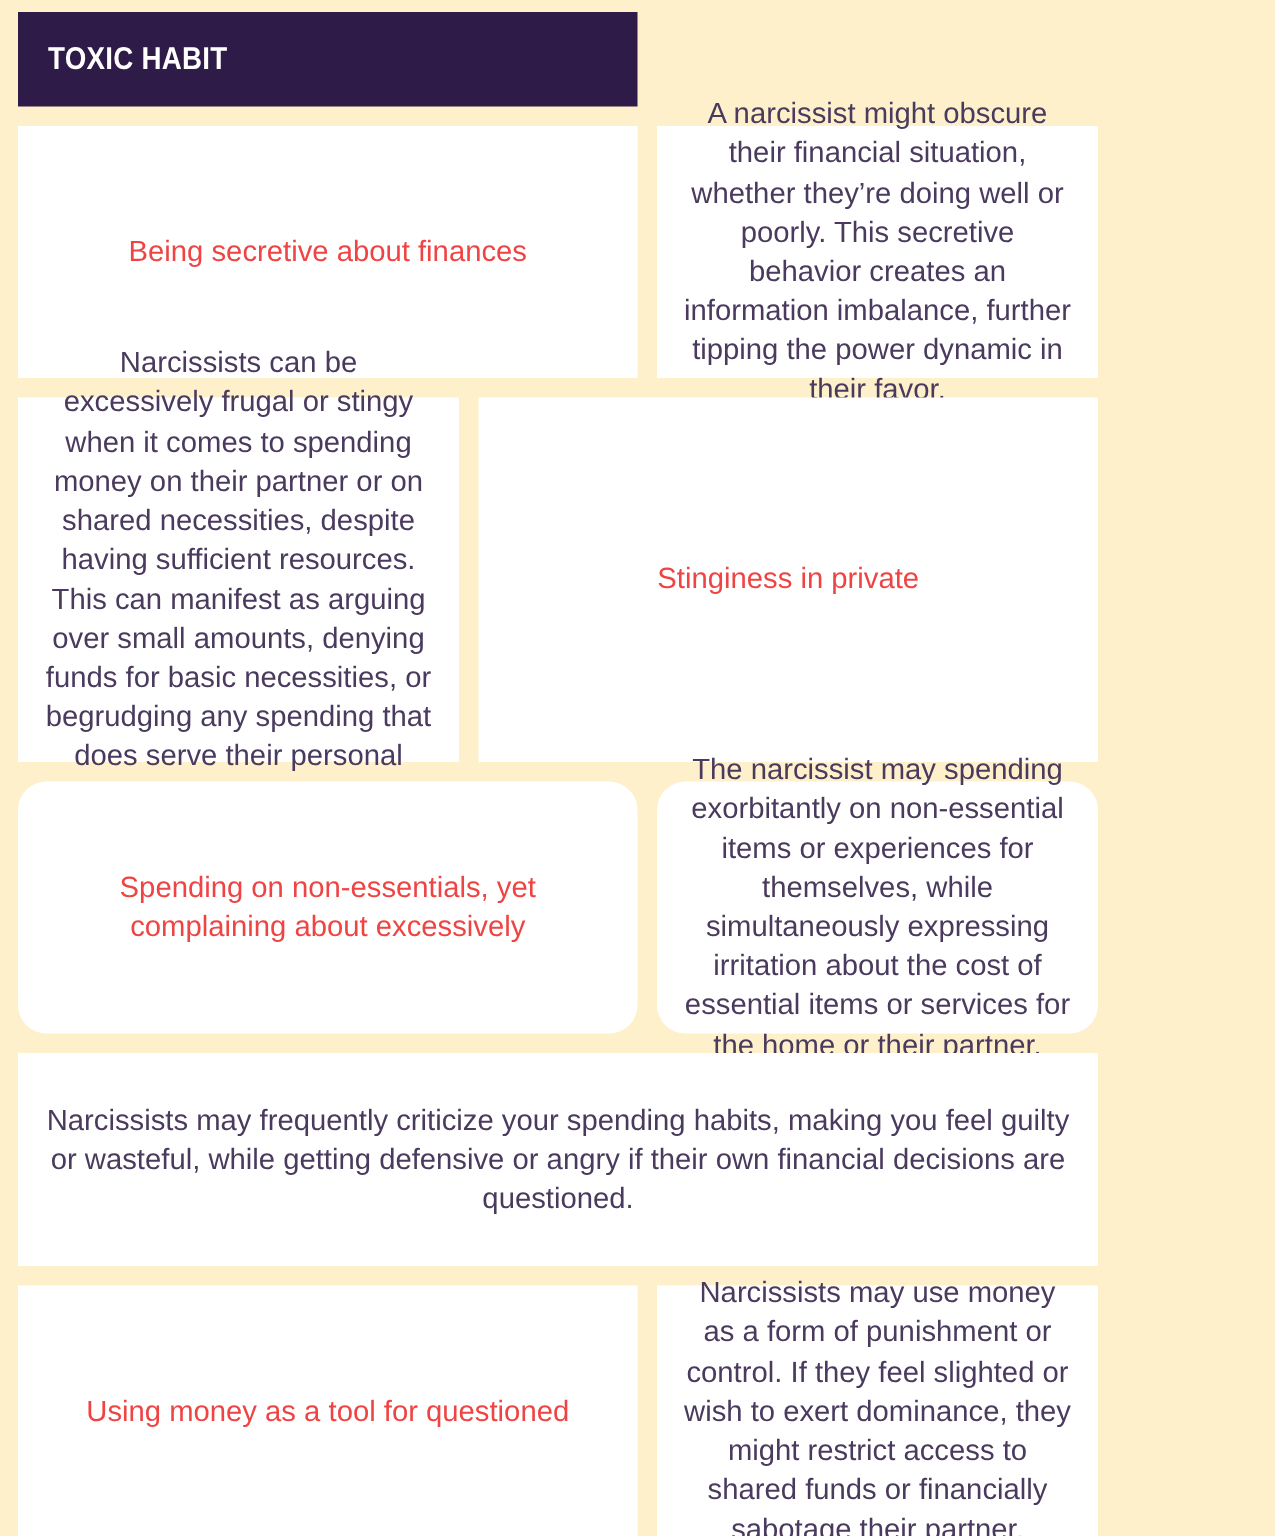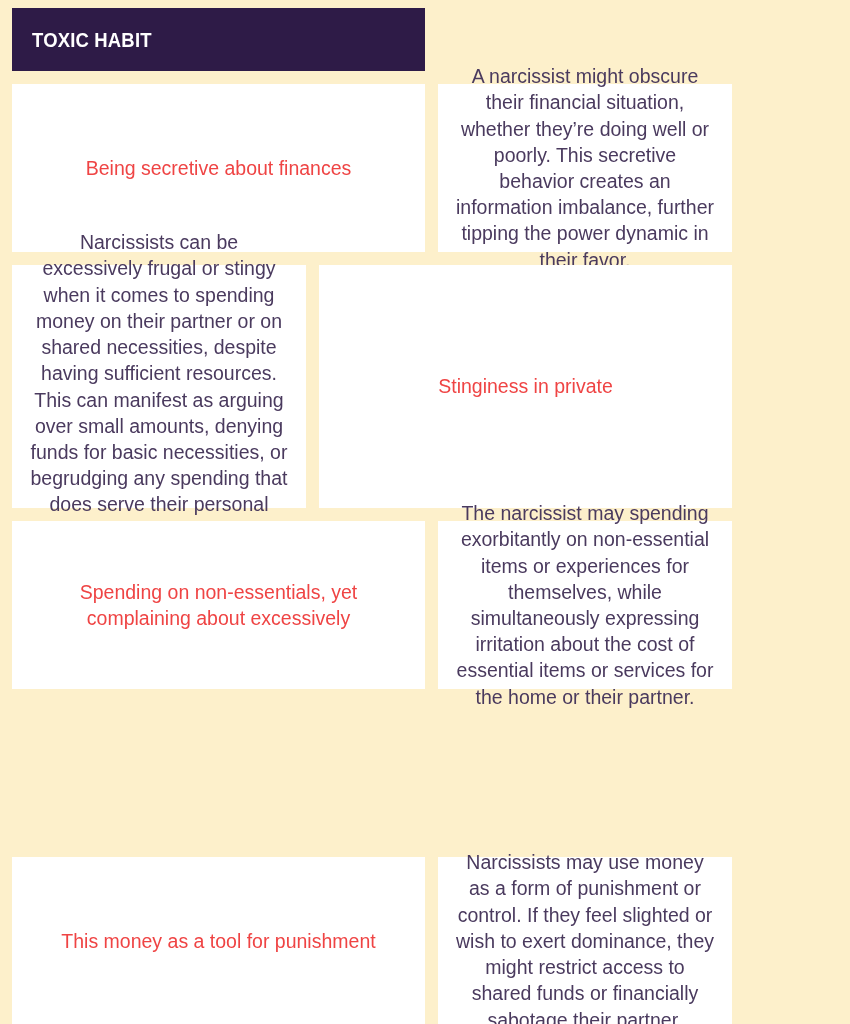--- a/index.html
+++ b/index.html
@@ -94,21 +94,21 @@
 
   
   .r1 { flex: 0 0 168px; }
   .r2 { flex: 0 0 243px; }
   .r3 { flex: 0 0 168px; }
   .r4 { flex: 0 0 142px; }
   .r5 { flex: 0 0 168px; }
 
   .r1 .cell { height: 168px; }
   .r2 .cell { height: 243px; }
-  .r3 .cell { height: 168px; }
+  .r3 .cell { height: 168px; border-radius: 19px; }
   .r4 .cell { height: 142px; }
   .r5 .cell { height: 168px; }
 
   .watch-inner, .habit-inner {
     width: 100%;
   }
 </style>
 </head>
 <body>
 
@@ -142,25 +142,28 @@
     <div class="row r3">
       <div class="cell col-habit">
         <div class="habit-inner habit-text">Spending on non-essentials, yet complaining about excessively</div>
       </div>
       <div class="cell col-watch">
         <div class="watch-inner watch-text">The narcissist may spending exorbitantly on non-essential items or experiences for themselves, while simultaneously expressing irritation about the cost of essential items or services for the home or their partner.</div>
       </div>
     </div>
 
     <div class="row r4">
+      <div class="cell col-watch">
+        <div class="watch-inner watch-text">Narcissists may frequently criticize your spending habits, making you feel guilty or wasteful, while getting defensive or angry if their own financial decisions are questioned.</div>
+      </div>
     </div>
 
     <div class="row r5">
       <div class="cell col-habit">
-        <div class="habit-inner habit-text">This money as a tool for punishment</div>
+        <div class="habit-inner habit-text">Using money as a tool for questioned</div>
       </div>
       <div class="cell col-watch">
         <div class="watch-inner watch-text">Narcissists may use money as a form of punishment or control. If they feel slighted or wish to exert dominance, they might restrict access to shared funds or financially sabotage their partner.</div>
       </div>
     </div>
 
   </div>
 </div>
 
 </body></html>

